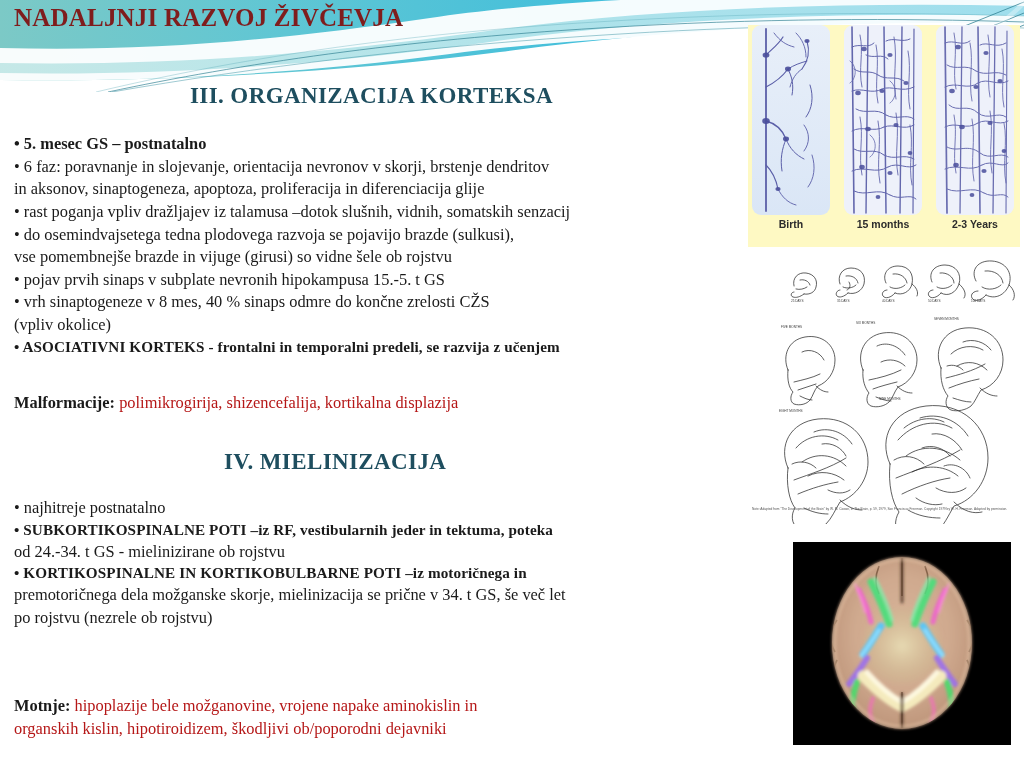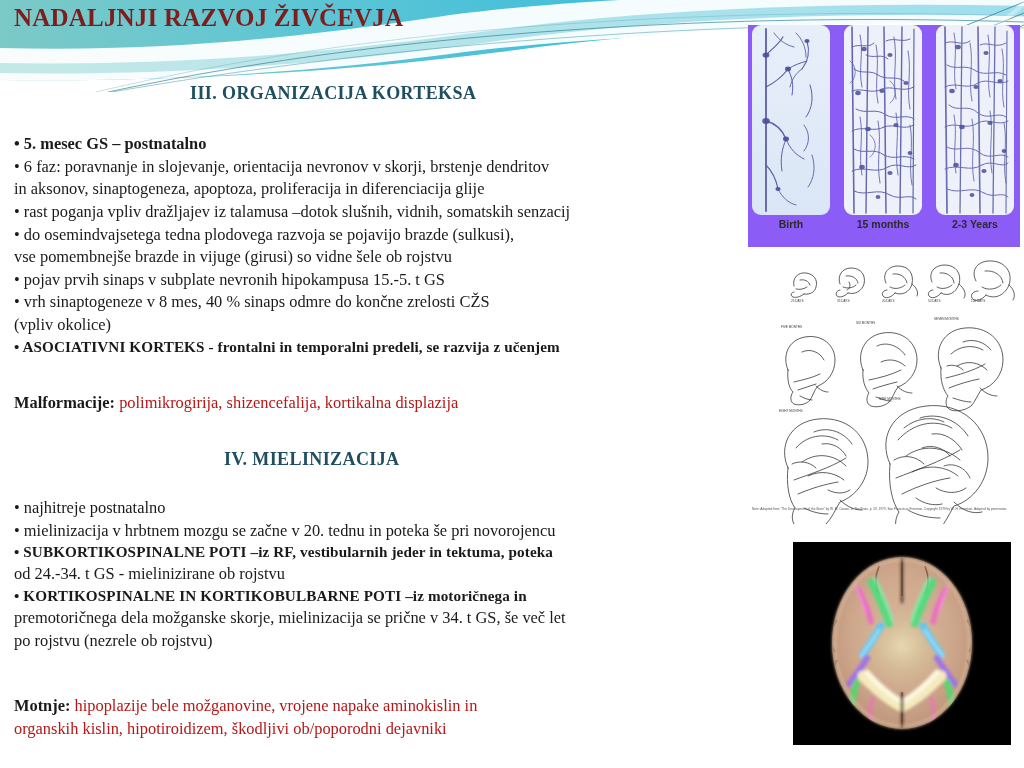--- a/index.html
+++ b/index.html
@@ -22,21 +22,21 @@
     color:#7f1d1d; letter-spacing:.2px;
     white-space:nowrap; z-index:6;
   }
 
   
   .stage { position:absolute; top:0; left:0; width:1024px; height:768px; }
 
   .section-head {
     position:absolute;
     font-family:"Liberation Serif", serif;
-    font-weight:bold; font-size:18px;
+    font-weight:bold; font-size:23px;
     color:#1E4E5F; letter-spacing:.4px;
   }
   #sec1 { top:83px; left:190px; }
   #sec2 { top:449px; left:196px;margin-left:28px; }
 
   .body-col {
     position:absolute; left:14px; width:730px;
     font-family:"Liberation Serif", serif;
     font-size:16.4px; color:#1a1a1a; line-height:1.38;
   }
@@ -47,21 +47,21 @@
 
   .ln { white-space:nowrap; }
   .b { font-weight:bold; }
   .red { color:#B51717; font-weight:normal; }
   .lbl { font-weight:bold; font-size:15.2px; letter-spacing:.1px; }
 
   
   .figure { position:absolute; }
 
   
-  #fig-synapse { left:748px; top:25px; width:272px; height:222px; background:#8b5cf6; }
+  #fig-synapse { left:748px; top:25px; width:272px; height:222px; background:#fef9c3; }
   .tri { position:absolute; top:0; width:78px; height:190px; border-radius:9px; overflow:hidden; }
   #tri1 { left:4px;   background:linear-gradient(180deg,#e8eff9,#dae6f6); }
   #tri2 { left:96px;  background:#eef1fa; }
   #tri3 { left:188px; background:#eef1fa; }
   .tri svg { display:block; }
   .tri-cap {
     position:absolute; top:193px; width:78px; text-align:center;
     font-family:"Liberation Sans", sans-serif; font-size:10.5px;
     color:#2b2b2b; font-weight:bold;
   }
@@ -141,21 +141,20 @@
   <div class="body-col" id="blockB">
     <div class="ln">
       <span class="b">Malformacije:</span><span class="red"> polimikrogirija, shizencefalija, kortikalna displazija</span>
     </div>
   </div>
 
   <div class="section-head" id="sec2">IV. MIELINIZACIJA</div>
 
   <div class="body-col" id="blockC">
     <div class="ln">• najhitreje postnatalno</div>
-    <div class="ln">• mielinizacija v hrbtnem mozgu se začne v 20. tednu in poteka še pri novorojencu</div>
     <div class="ln lbl">• SUBKORTIKOSPINALNE POTI –iz RF, vestibularnih jeder in tektuma, poteka</div>
     <div class="ln">od 24.-34. t GS - mielinizirane  ob  rojstvu</div>
     <div class="ln lbl">• KORTIKOSPINALNE  IN KORTIKOBULBARNE POTI –iz motoričnega in</div>
     <div class="ln">premotoričnega dela  možganske skorje, mielinizacija se prične v 34. t GS, še več let</div>
     <div class="ln">po rojstvu (nezrele  ob  rojstvu)</div>
   </div>
 
   <div class="body-col" id="blockD">
     <div class="ln">
       <span class="b">Motnje:</span><span class="red"> hipoplazije bele možganovine, vrojene napake aminokislin in</span>

